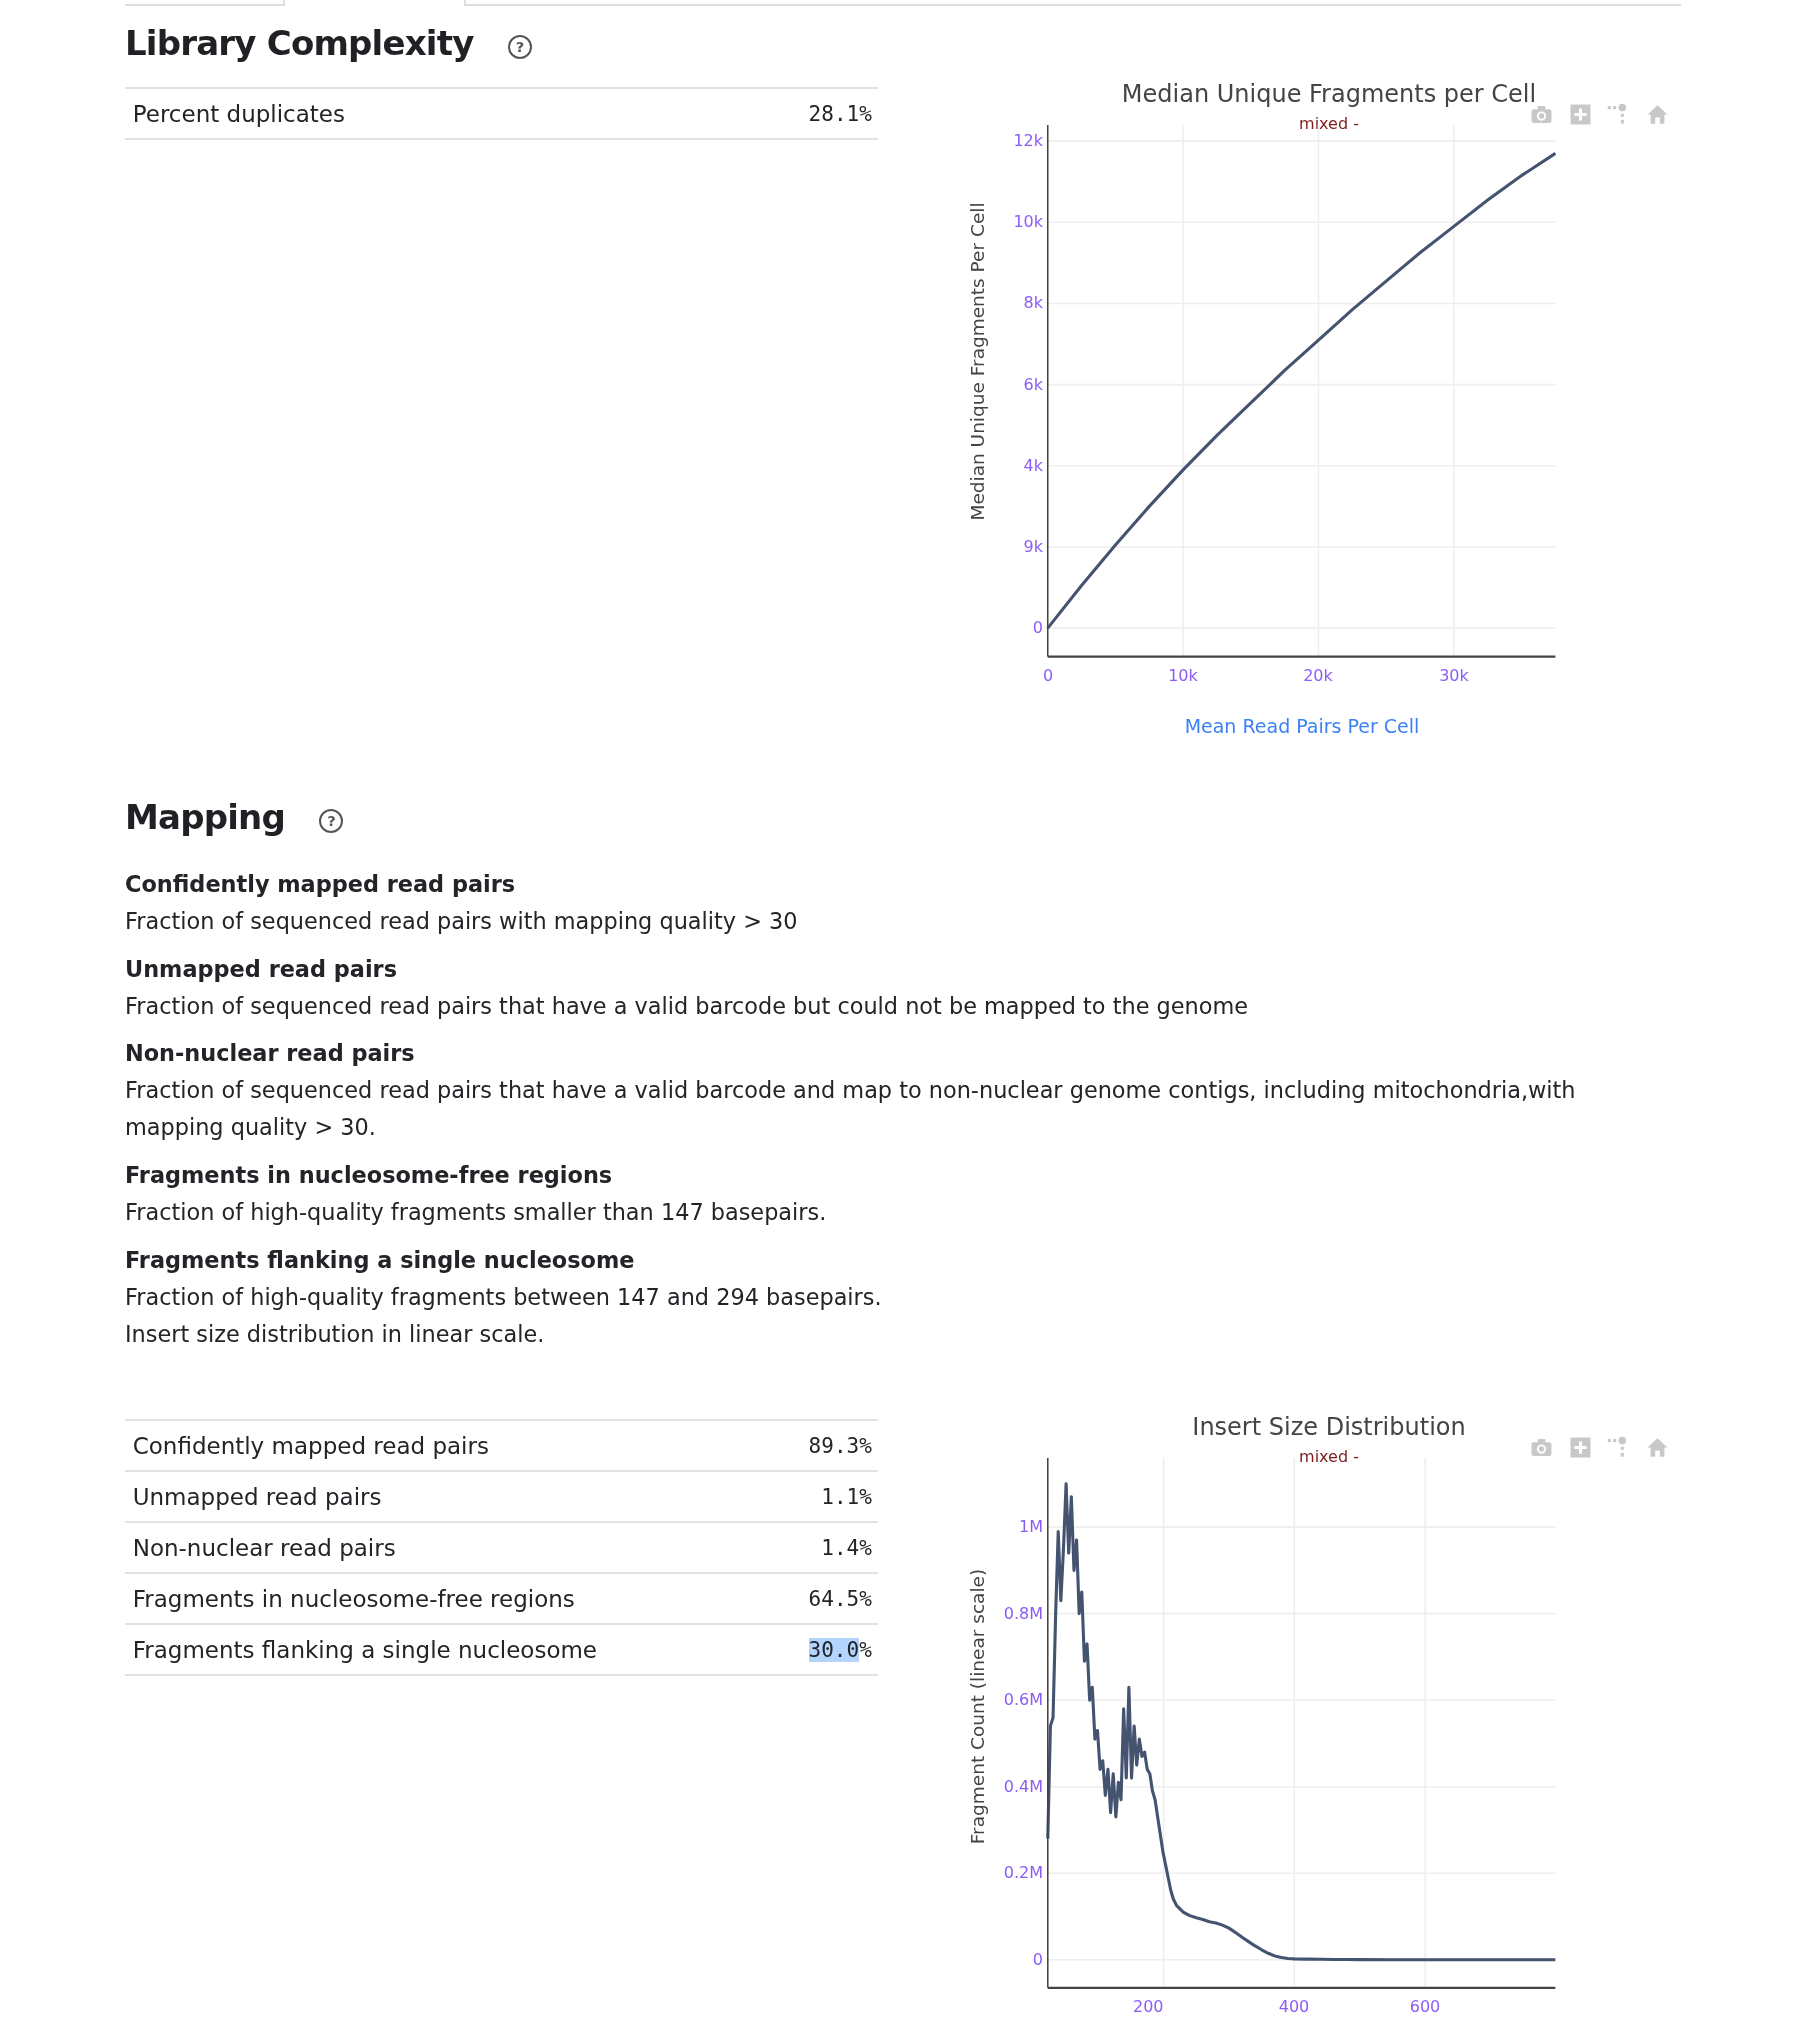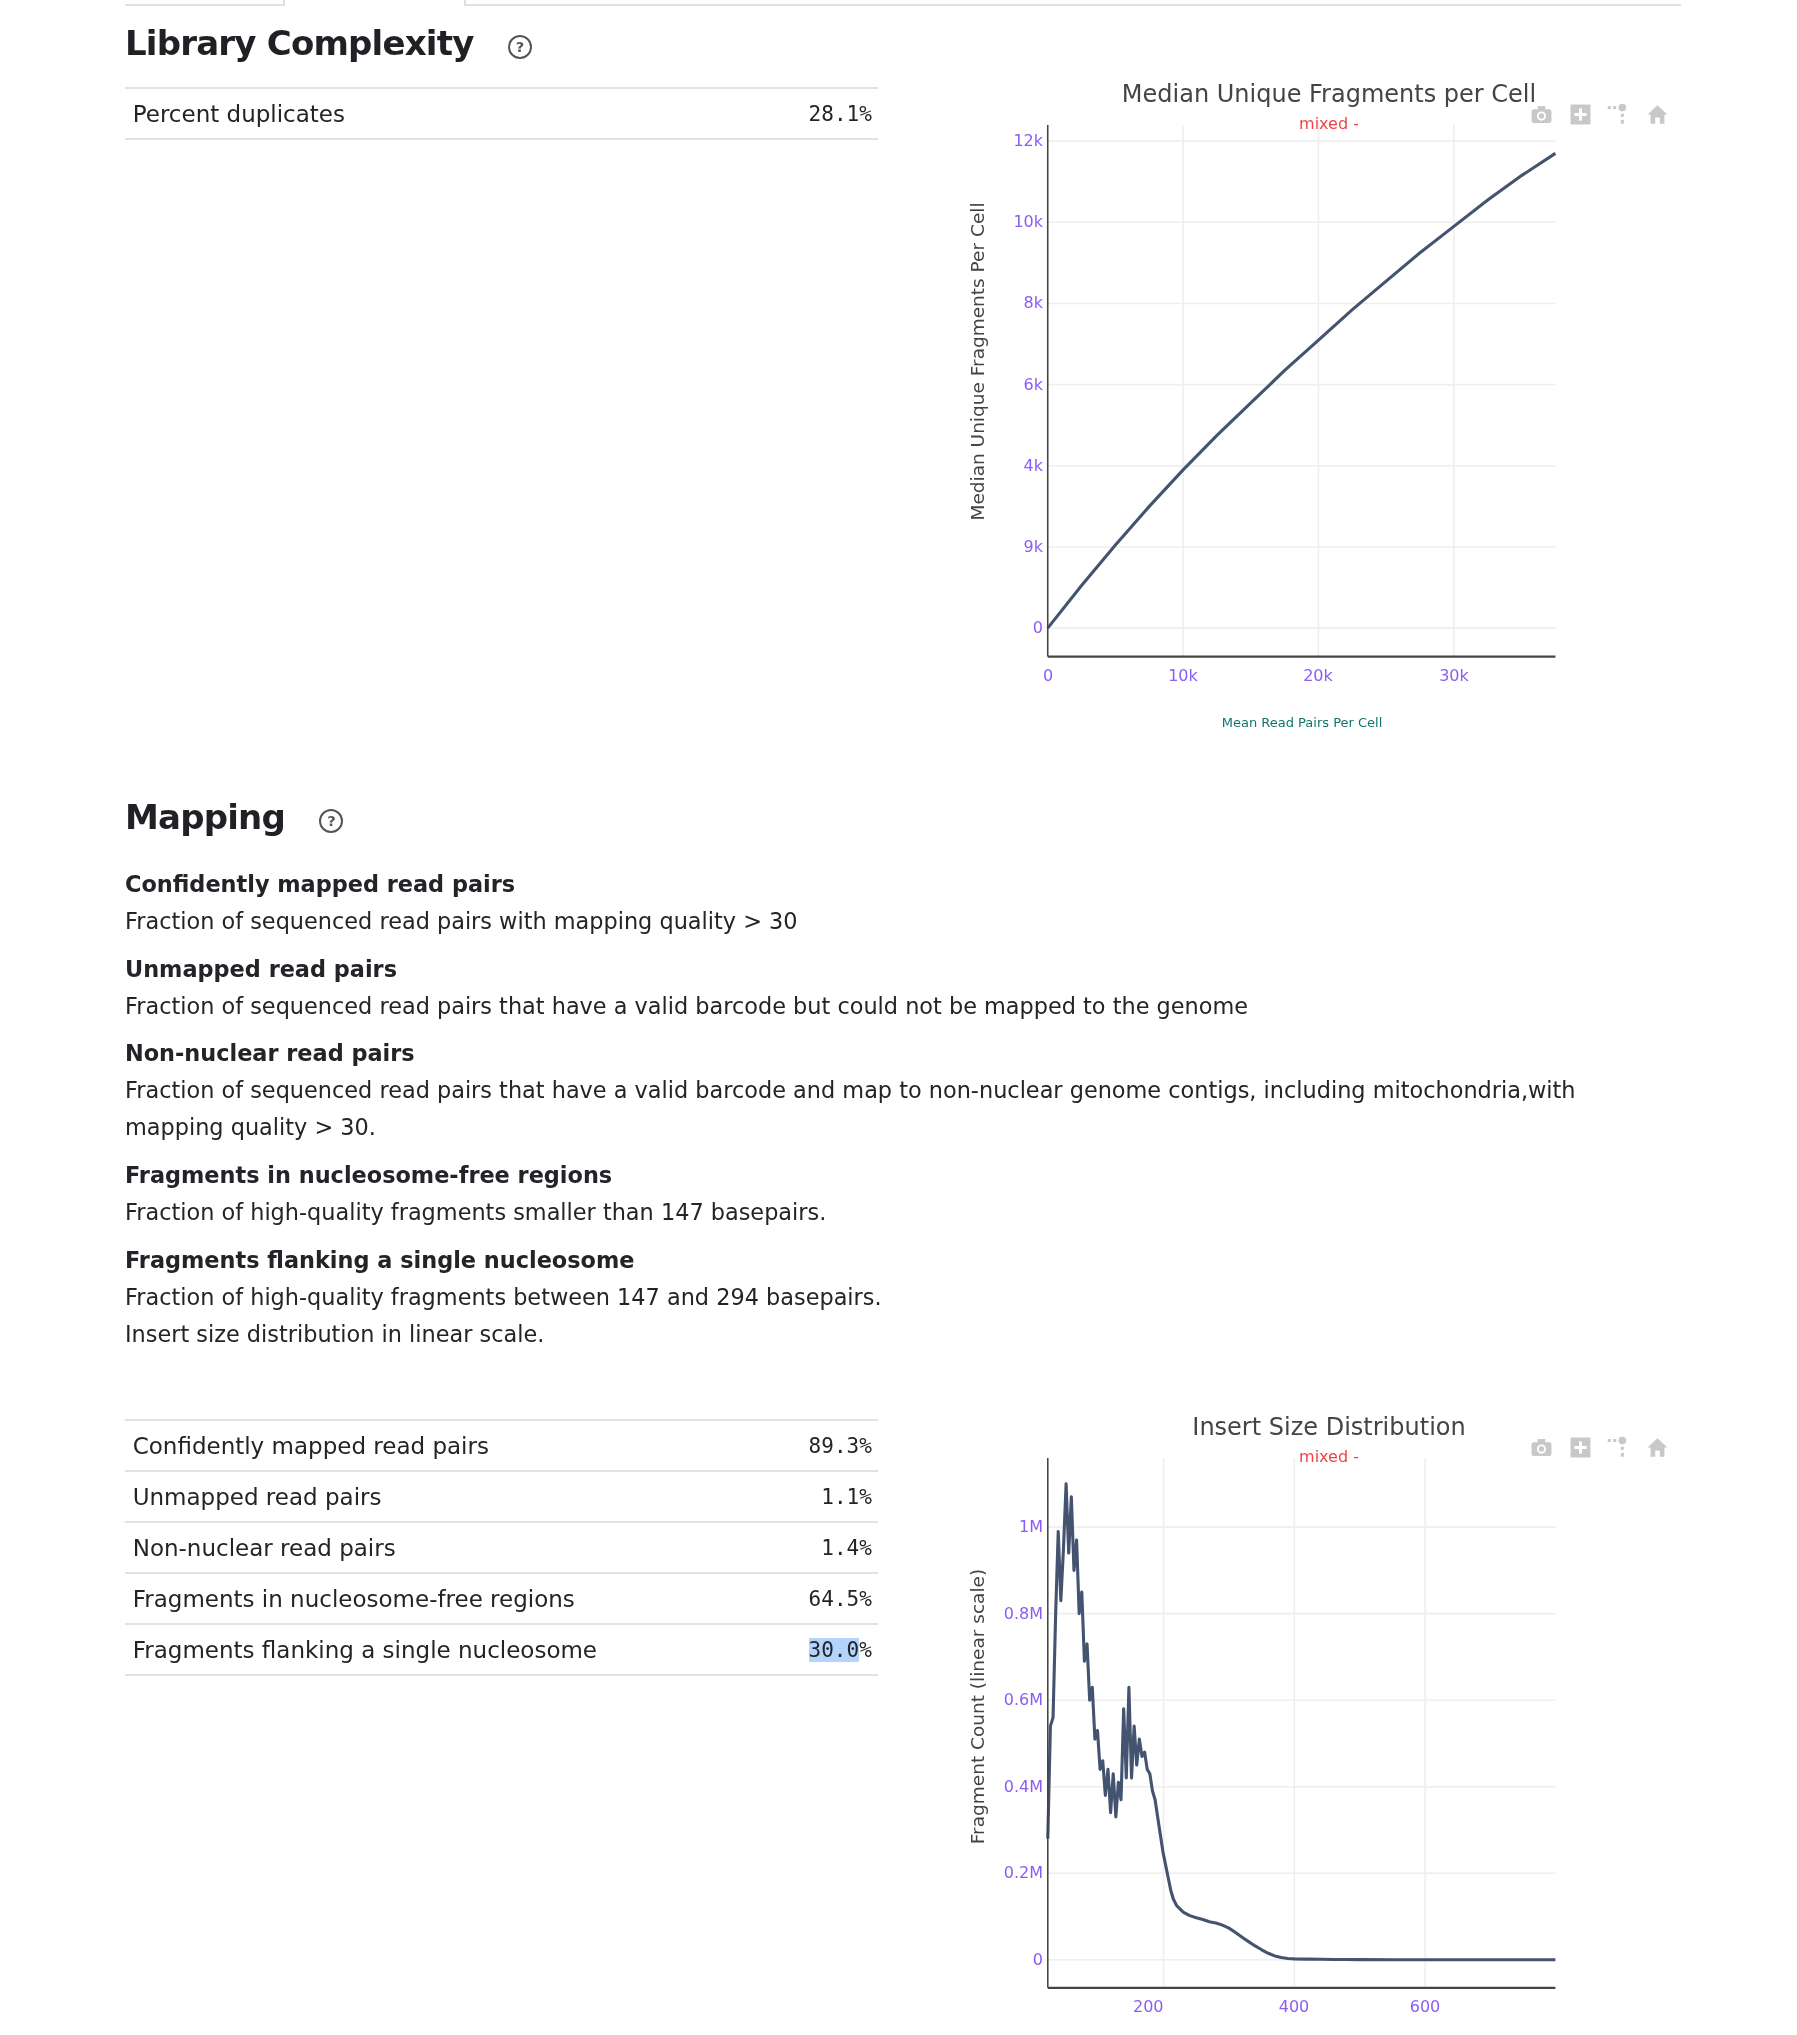--- a/index.html
+++ b/index.html
@@ -19,26 +19,26 @@
   table.metrics td { height:49px; font-size:23px; padding:0 7.7px; }
   table.metrics td.val { text-align:right; font-family:"DejaVu Sans Mono", monospace; font-size:21px; padding-right:6.2px; }
   .hl { background:#b3d4fc; }
 
   .desc { position:absolute; left:125px; width:1553px; font-size:22.4px; line-height:37px; }
   .desc .term { font-weight:bold; display:block; margin-top:10.8px; }
   .desc .def { display:block; }
 
   .plot { position:absolute; }
   .plot-title { position:absolute; font-size:24px; color:#444; text-align:center; width:100%; }
-  .plot-sub { position:absolute; font-size:16px; color:#ef4444; text-align:center; width:100%; }
+  .plot-sub { position:absolute; font-size:16px; color:#7f1d1d; text-align:center; width:100%; }
   .modebar { position:absolute; display:flex; gap:15.5px; align-items:center; }
   .modebar span { display:inline-block; width:23px; height:23px; }
   .tick { position:absolute; font-size:16px; color:#8b5cf6; }
   .ylabel { position:absolute; font-size:18.5px; color:#444; transform:rotate(-90deg); transform-origin:center; white-space:nowrap; }
-  .xlabel { position:absolute; font-size:13px; color:#0f766e; text-align:center; }
+  .xlabel { position:absolute; font-size:19px; color:#3b82f6; text-align:center; }
 </style>
 </head>
 <body>
 
 <div class="tabline left"></div>
 <div class="tabline right"></div>
 
 <div class="section-title" style="top:23px;">
   <span>Library Complexity</span>
   <span class="help-icon">?</span>

